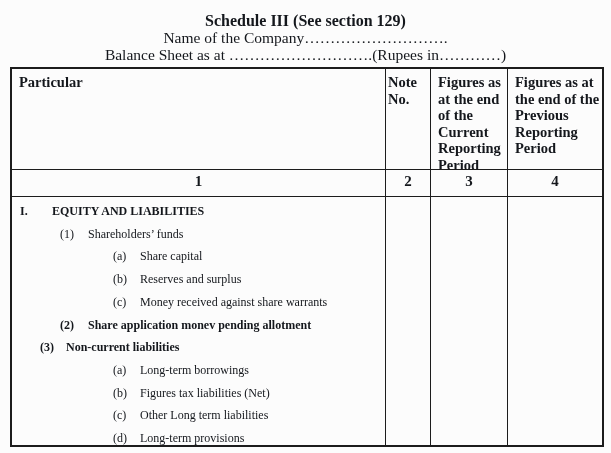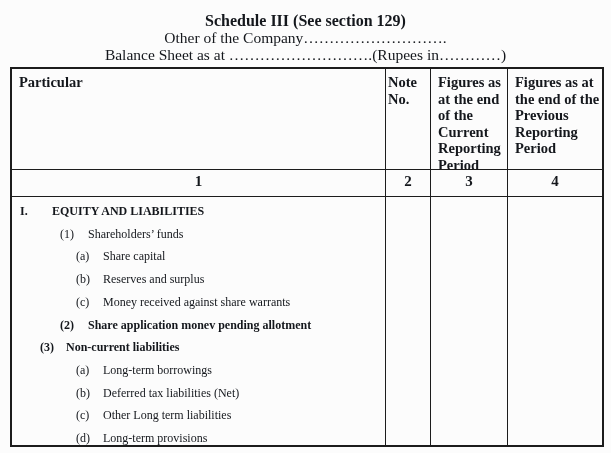--- a/index.html
+++ b/index.html
@@ -85,33 +85,33 @@
   }
   .b-row .marker { display: inline-block; }
   .b-row.bold { font-weight: bold; }
 
   .lv0 { padding-left: 8px; }
   .lv0 .marker { width: 32px; }
   .lv1 { padding-left: 48px; }
   .lv1 .marker { width: 28px; }
   .lv1t { padding-left: 28px; }
   .lv1t .marker { width: 26px; }
-  .lv2 { padding-left: 64px; }
+  .lv2 { padding-left: 101px; }
   .lv2 .marker { width: 27px; }
 </style>
 </head>
 <body>
 
 <div class="page">
 
   <div class="doc-header">
     <div class="title-line">
       <span>Schedule III (See section 129)</span>
     </div>
-    <div class="sub-line">Other of the Company……………………….</div>
+    <div class="sub-line">Name of the Company……………………….</div>
     <div class="sub-line">Balance Sheet as at ……………………….(Rupees in…………)</div>
   </div>
 
   <div class="sheet-table">
 
     <div class="cell head-cell">Particular</div>
     <div class="cell head-cell center">Note No.</div>
     <div class="cell head-cell">Figures as at the end of the Current Reporting Period</div>
     <div class="cell head-cell last-col">Figures as at the end of the Previous Reporting Period</div>
 
@@ -139,21 +139,21 @@
       <div class="b-row lv1 bold">
         <span class="marker">(2)</span><span>Share application monev pending allotment</span>
       </div>
       <div class="b-row lv1t bold">
         <span class="marker">(3)</span><span>Non-current liabilities</span>
       </div>
       <div class="b-row lv2">
         <span class="marker">(a)</span><span>Long-term borrowings</span>
       </div>
       <div class="b-row lv2">
-        <span class="marker">(b)</span><span>Deferred tax liabilities (Net)</span>
+        <span class="marker">(b)</span><span>Figures tax liabilities (Net)</span>
       </div>
       <div class="b-row lv2">
         <span class="marker">(c)</span><span>Other Long term liabilities</span>
       </div>
       <div class="b-row lv2">
         <span class="marker">(d)</span><span>Long-term provisions</span>
       </div>
     </div>
     <div class="cell body-cell last-row"></div>
     <div class="cell body-cell last-row"></div>

